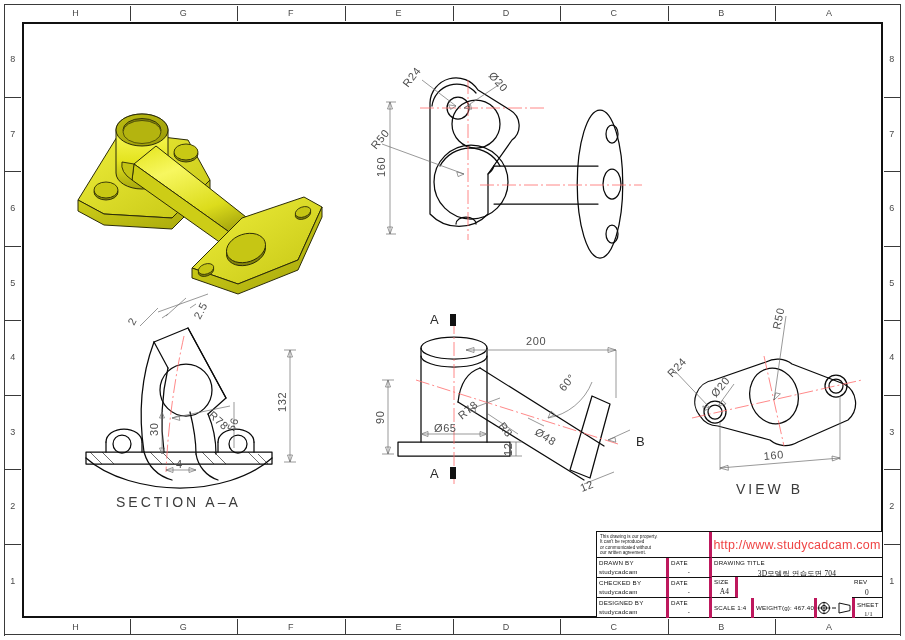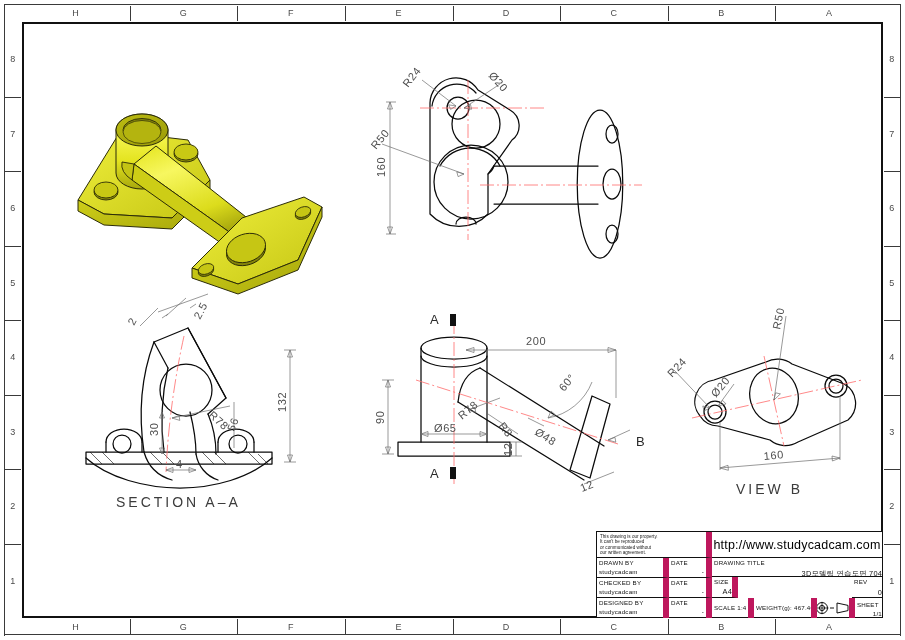--- a/index.html
+++ b/index.html
@@ -24,29 +24,29 @@
   .dim{fill:none;stroke:#6d6d6d;stroke-width:.7;}
   .dimtxt{font-family:"Liberation Sans",sans-serif;font-size:11px;fill:#4f4f4f;letter-spacing:.6px;}
   .viewlbl{font-family:"Liberation Sans",sans-serif;font-size:14px;fill:#3c3c3c;letter-spacing:3px;}
   .seclbl{font-family:"Liberation Sans",sans-serif;font-size:13px;fill:#2a2a2a;}
   .hatch{stroke:#0a0a0a;stroke-width:.6;fill:none;}
 
   
   #titleblock{position:absolute;left:596px;top:531px;width:287px;height:87px;
               border:1.6px solid #111;box-sizing:border-box;background:#fff;
               font-family:"Liberation Sans",sans-serif;color:#111;}
-  .tb-cell{position:absolute;box-sizing:border-box;border-right:6px solid #be185d;
+  .tb-cell{position:absolute;box-sizing:border-box;border-right:3px solid #be185d;
            border-bottom:1px solid #111;overflow:hidden;}
   .tb-lab{font-size:6.2px;line-height:7.5px;padding:1px 2px;letter-spacing:.2px;}
   .tb-val{font-size:7.4px;letter-spacing:.2px;}
   .tb-noborder-r{border-right:none;}
   .tb-noborder-b{border-bottom:none;}
   .tb-prop{font-size:4.6px;line-height:5.4px;padding:2px 3px;color:#1a1a1a;letter-spacing:0;}
-  .tb-url{font-size:12.5px;letter-spacing:.2px;text-align:center;color:#000000;}
-  .tb-center{text-align:right;}
+  .tb-url{font-size:12.5px;letter-spacing:.2px;text-align:center;color:#ef4444;}
+  .tb-center{text-align:center;font-family:Liberation Serif, serif;}
 </style>
 </head>
 <body>
 
 <div id="sheet">
 
   <div class="outer-rule" style="left:4px;top:4px;width:897px;height:1.2px;"></div>
   <div class="outer-rule" style="left:4px;top:634px;width:897px;height:1.2px;"></div>
   <div class="outer-rule" style="left:4px;top:4px;width:1.2px;height:632px;"></div>
   <div class="outer-rule" style="left:900px;top:4px;width:1.2px;height:632px;"></div>

